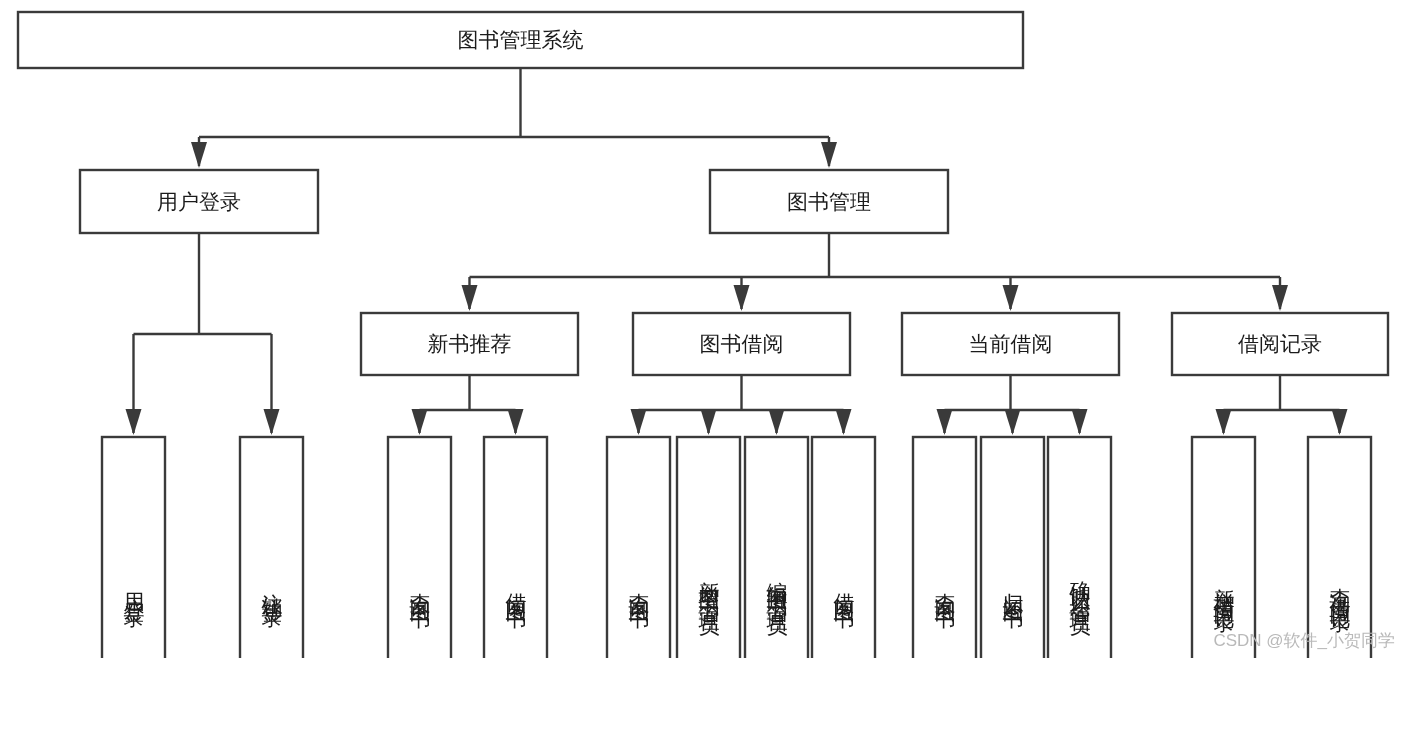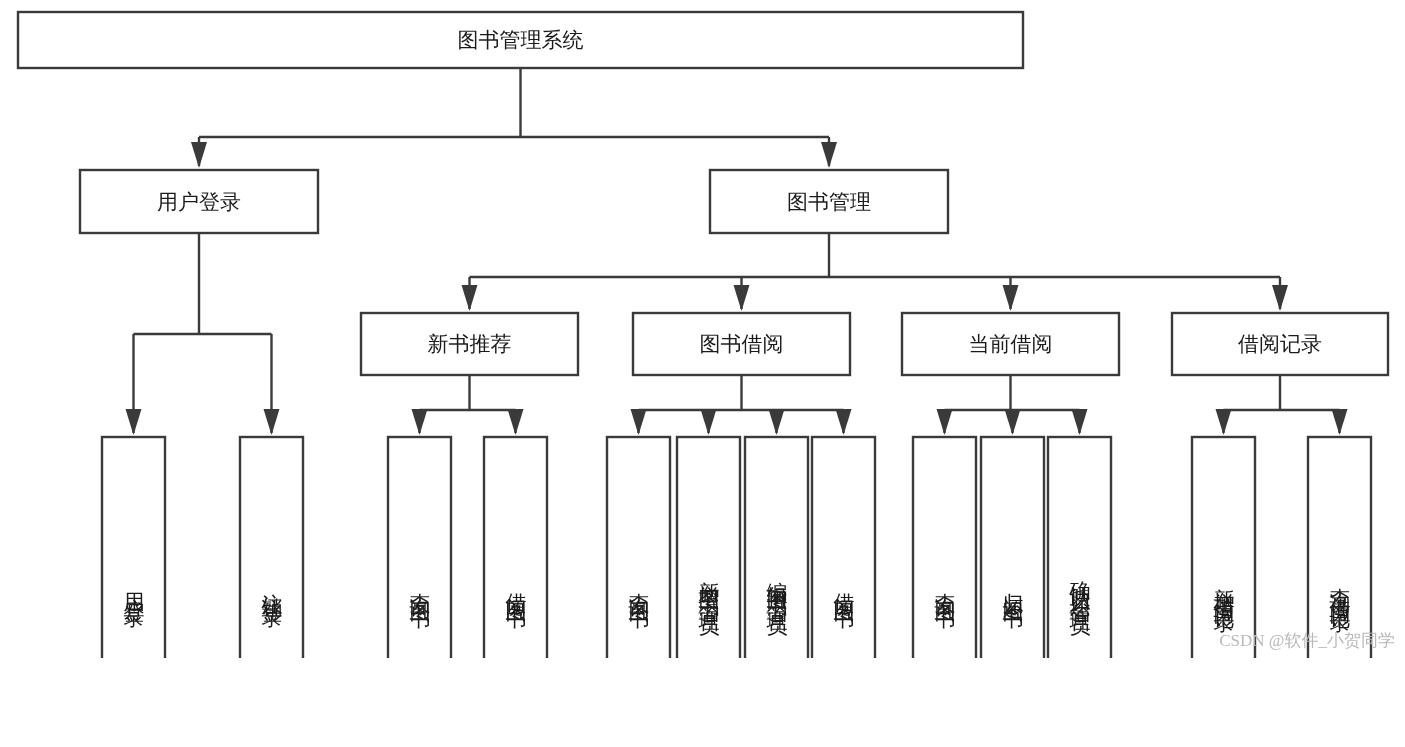--- a/index.html
+++ b/index.html
@@ -57,21 +57,21 @@
     display: flex;
     align-items: center;
     justify-content: center;
     white-space: nowrap;
     pointer-events: none;
   }
   .watermark {
     position: absolute;
     right: 10px;
     bottom: 6px;
-    font-family: Liberation Serif, serif;
+    font-family: Liberation Sans, sans-serif;
     font-size: 17px;
     color: #b9b9b9;
     white-space: nowrap;
   }
 </style>
 </head>
 <body>
 
 <div id="canvas">
 

